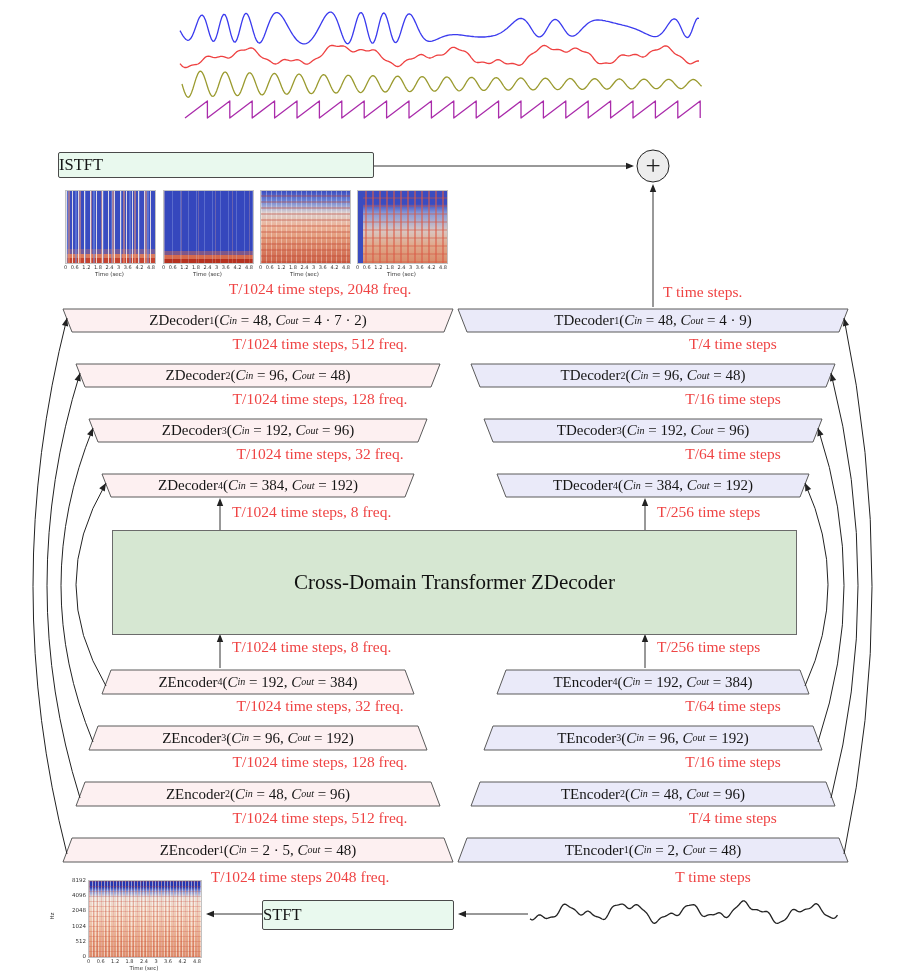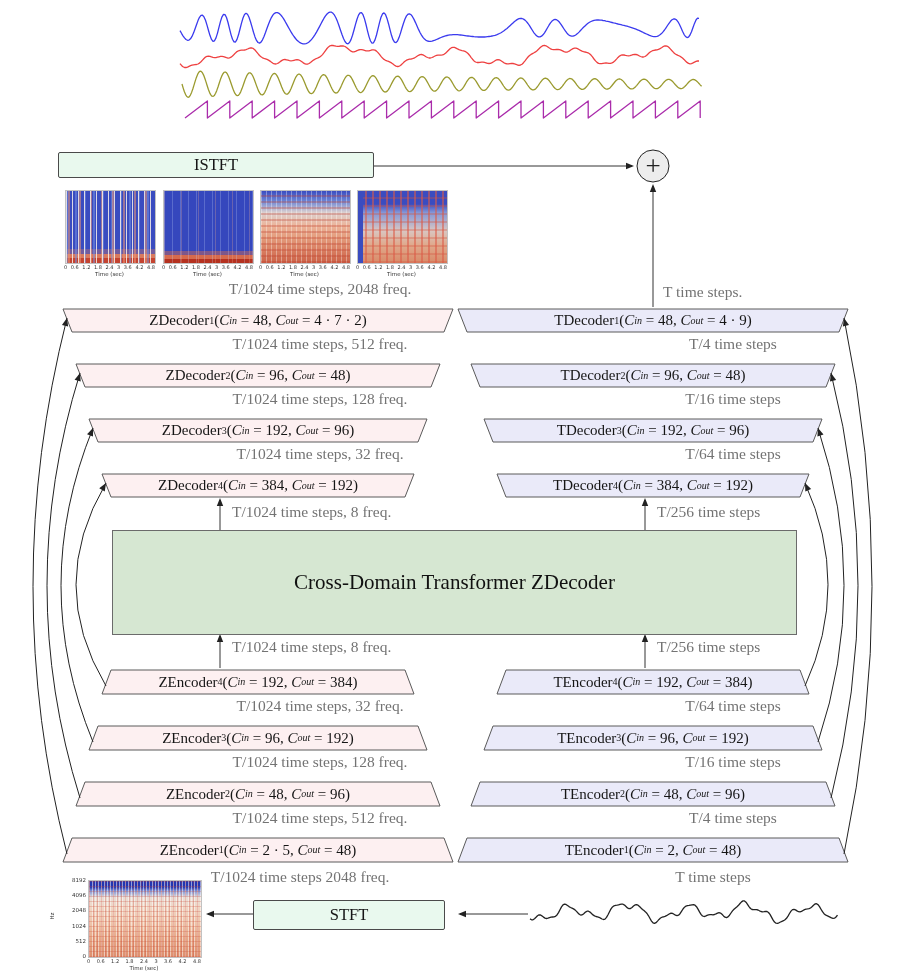--- a/index.html
+++ b/index.html
@@ -3,24 +3,24 @@
 <meta charset="utf-8">
 <style>
   html,body{margin:0;padding:0;background:#fff;}
   #canvas{position:relative;width:901px;height:980px;background:#fff;overflow:hidden;
           font-family:"Liberation Serif","DejaVu Serif",serif;}
   svg.overlay{position:absolute;left:0;top:0;width:901px;height:980px;}
   .boxlabel{position:absolute;display:flex;align-items:center;justify-content:center;
             font-size:15px;color:#151515;white-space:pre;z-index:5;}
   .boxlabel sub{font-size:10px;line-height:1;}
   .boxlabel .m{font-style:italic;}
-  .steps{position:absolute;color:#737373;font-size:15.5px;white-space:pre;z-index:4;}
+  .steps{position:absolute;color:#ef4444;font-size:15.5px;white-space:pre;z-index:4;}
   .steps.center{text-align:center;}
   .gbox{position:absolute;background:#e9f9ee;border:1px solid #4a4a4a;display:flex;
-        align-items:center;justify-content:center;font-size:16.5px;color:#151515;
+        align-items:center;font-size:16.5px;color:#151515;
         border-radius:2px;z-index:5;}
   .tbox{position:absolute;background:#d6e7d2;border:1px solid #6b6b6b;display:flex;
         align-items:center;justify-content:center;font-size:21px;color:#111;z-index:5;}
   .sum{position:absolute;font-size:27px;font-weight:300;color:#222;display:flex;
        align-items:center;justify-content:center;z-index:6;}
   .spec{position:absolute;border:1px solid #c2c2c2;z-index:3;}
   .spec1{background:
     repeating-linear-gradient(90deg, rgba(246,240,235,.85) 0 1px, rgba(0,0,0,0) 1px 6px),
     repeating-linear-gradient(90deg, rgba(235,150,120,.55) 2px 4px, rgba(0,0,0,0) 4px 13px),
     repeating-linear-gradient(90deg, rgba(120,150,230,.5) 0 2px, rgba(0,0,0,0) 2px 9px),
@@ -138,21 +138,21 @@
   </div>
 
   <div class="sum" style="left:641px;top:151px;width:24px;height:30px">
     <span>+</span>
   </div>
 
   <div class="tbox" style="left:112px;top:530px;width:683px;height:103px">
     <span>Cross-Domain Transformer ZDecoder</span>
   </div>
 
-  <div class="gbox" style="left:253px;top:900px;width:190px;height:28px">
+  <div class="gbox" style="left:262px;top:900px;width:190px;height:28px">
     <span>STFT</span>
   </div>
 
   <div class="spec spec1" style="left:65px;top:190px;width:89px;height:72px"></div>
   <div class="spec spec2" style="left:163px;top:190px;width:89px;height:72px"></div>
   <div class="spec spec3" style="left:260px;top:190px;width:89px;height:72px"></div>
   <div class="spec spec4" style="left:357px;top:190px;width:89px;height:72px"></div>
 
   <div class="ticks" style="left:64px;top:264px;width:91px">
       <span>0</span>

